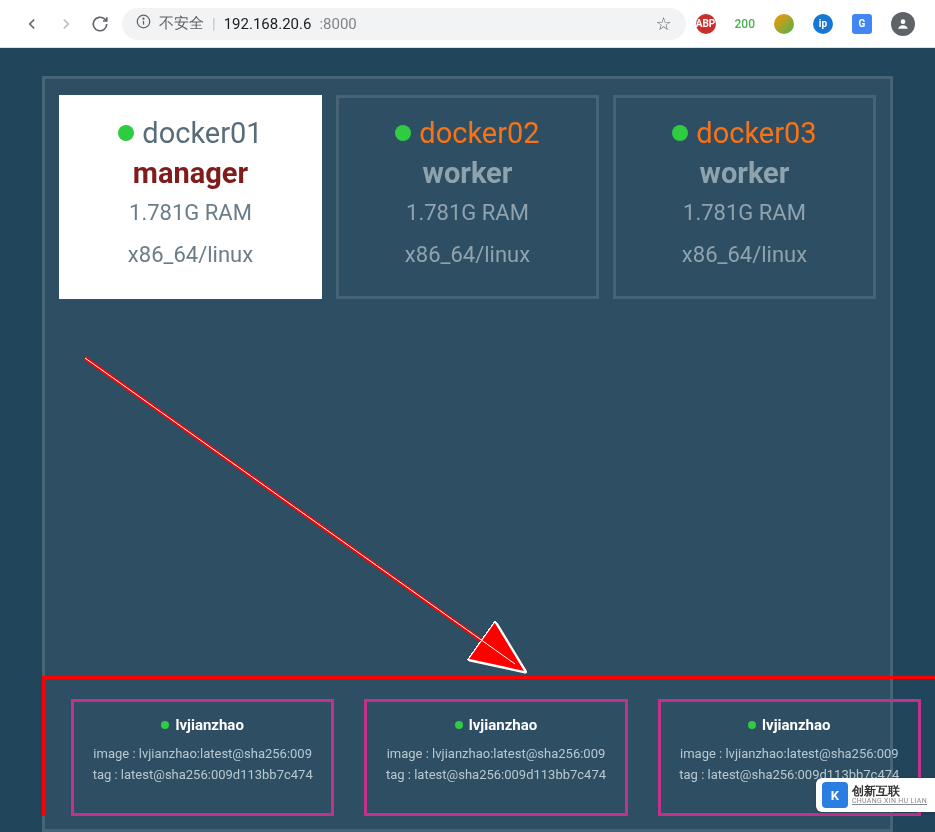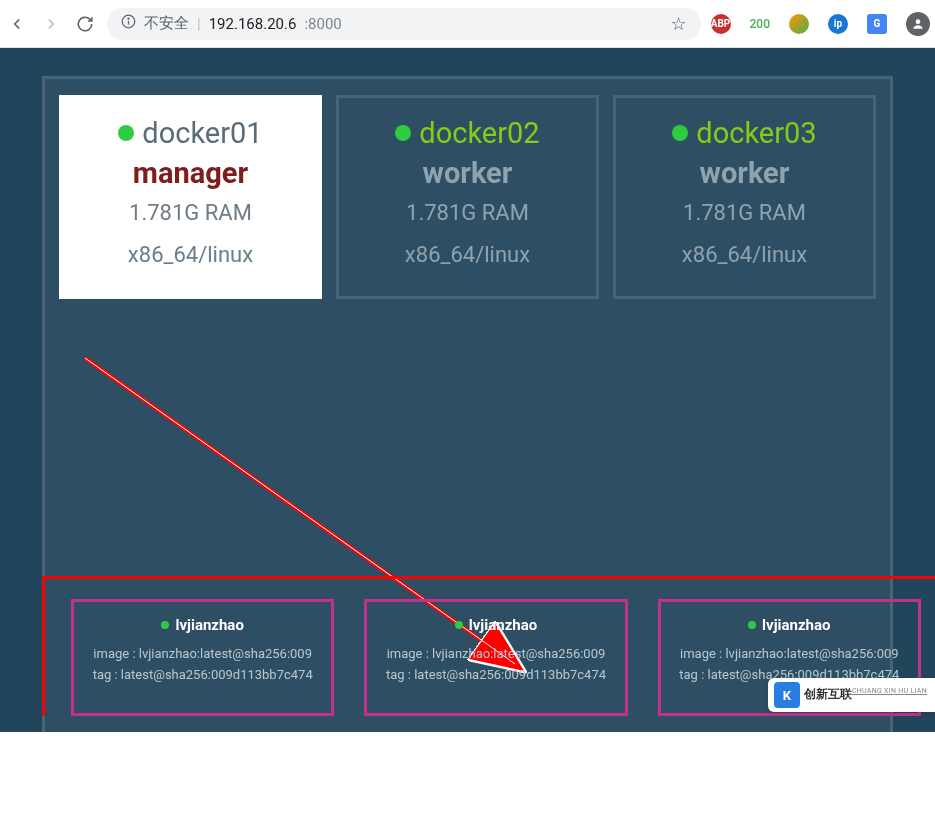--- a/index.html
+++ b/index.html
@@ -8,21 +8,21 @@
       background: #fff;
       width: 935px;
       height: 832px;
       overflow: hidden;
     }
     .browser-toolbar {
       height: 48px;
       background: #fff;
       display: flex;
       align-items: center;
-      padding: 0 5px;
+      padding: 0 20px;
       gap: 10px;
       border-bottom: 1px solid #e0e0e0;
     }
     .nav-btn { 
       width: 24px; height: 24px; 
       display: flex; align-items: center; justify-content: center;
       color: #5f6368; cursor: pointer; font-size: 18px;
     }
     .nav-btn.disabled { color: #bdbdbd; }
     .address-bar {
@@ -45,21 +45,21 @@
     .ext-icon { width: 20px; height: 20px; border-radius: 50%; display: flex; align-items: center; justify-content: center; font-size: 10px; font-weight: bold; color: #fff; }
     .abp { background: #c9302c; }
     .count { color: #4caf50; font-size: 12px; font-weight: 500; }
     .avast { background: linear-gradient(135deg,#ff9800,#4caf50); }
     .ip { background: #1976d2; }
     .gtrans { background: #4285f4; border-radius: 3px; position: relative; }
     .profile { width: 24px; height: 24px; border-radius: 50%; background: #5f6368; color: #fff; display: flex; align-items: center; justify-content: center; font-size: 14px; }
 
     .page-content {
       background: #21455a;
-      height: 684px;
+      height: 784px;
       padding: 28px 0 16px 0;
       position: relative;
       overflow: hidden;
     }
     .outer-box {
       margin: 0 42px;
       background: rgba(255,255,255,0.06);
       border: 3px solid rgba(255,255,255,0.12);
       padding: 16px 14px;
       position: relative;
@@ -74,21 +74,21 @@
       border: 3px solid rgba(255,255,255,0.12);
       text-align: center;
       padding: 18px 8px 20px 8px;
     }
     .node-card.active {
       background: #fff;
     }
     .node-title {
       font-size: 29px;
       font-weight: 400;
-      color: #84cc16;
+      color: #f97316;
       display: flex;
       align-items: center;
       justify-content: center;
       gap: 8px;
     }
     .node-card.active .node-title { color: #5a6c78; }
     .status-dot {
       width: 16px; height: 16px; border-radius: 50%;
       background: #2ecc40; display: inline-block;
     }
@@ -171,21 +171,21 @@
       z-index: 5;
     }
     .wm-logo {
       width: 26px; height: 26px;
       background: #2a7de1;
       border-radius: 4px;
       color: #fff;
       display: flex; align-items: center; justify-content: center;
       font-weight: bold; font-size: 13px;
     }
-    .wm-text { display: flex; flex-direction: row; font-size: 10px; line-height: 1.1; }
+    .wm-text { display: flex; flex-direction: column; font-size: 10px; line-height: 1.1; }
     .wm-cn { font-size: 12px; font-weight: bold; color: #333; }
     .wm-en { font-size: 7px; color: #888; letter-spacing: 0.3px; text-decoration: underline; }
   </style>
 </head>
 <body>
 
 <div class="browser-toolbar">
   <div class="nav-btn">
     <svg width="18" height="18" viewBox="0 0 24 24" fill="none" stroke="#5f6368" stroke-width="2.2">
         <path d="M15 18l-6-6 6-6"></path>

